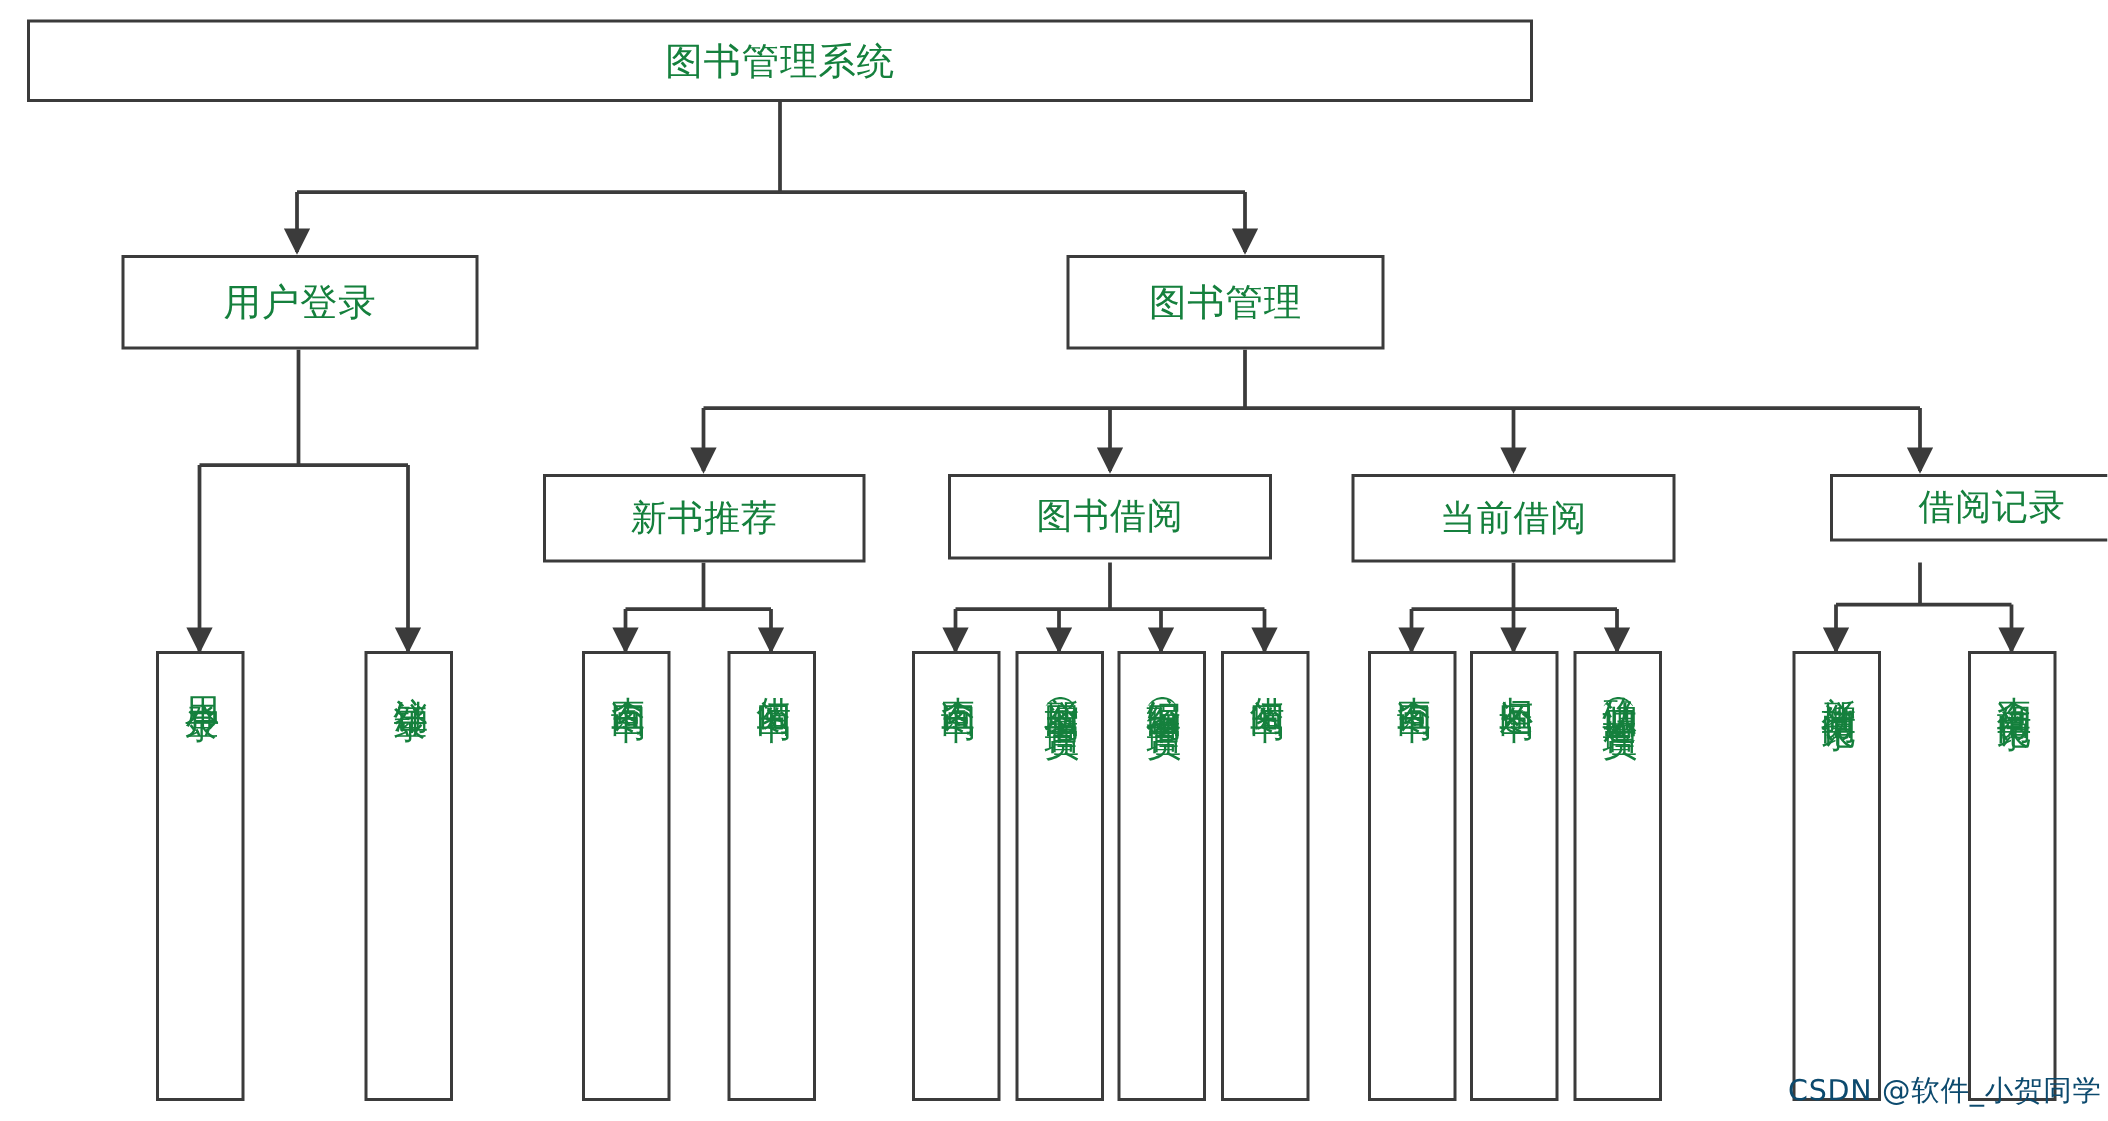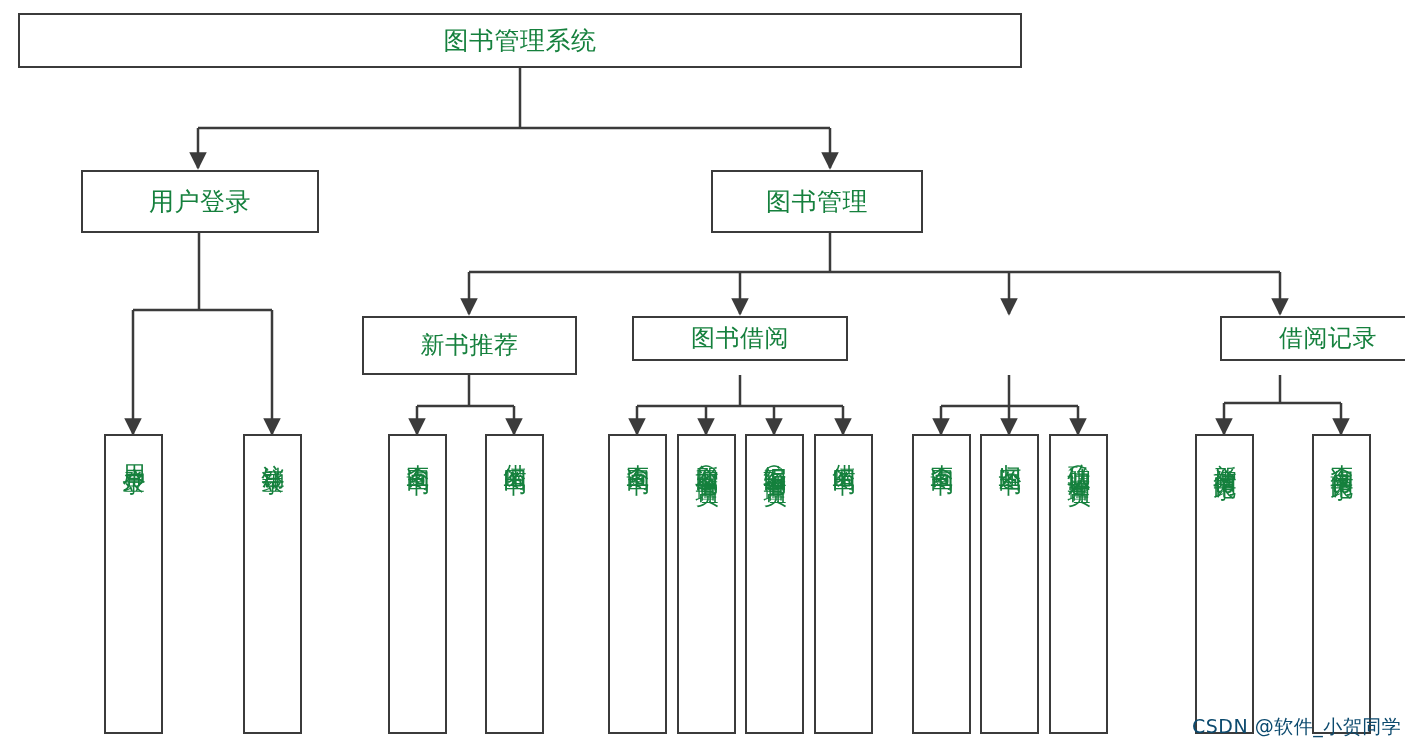--- a/index.html
+++ b/index.html
@@ -145,24 +145,27 @@
   </div>
 
   <div class="node lvl2 horiz" style="left:711px; top:170px; width:212px; height:63px;">
     <span class="node-label">图书管理</span>
   </div>
 
   <div class="node lvl3 horiz" style="left:362px; top:316px; width:215px; height:59px;">
     <span class="node-label">新书推荐</span>
   </div>
 
-  <div class="node lvl3 horiz" style="left:632px; top:316px; width:216px; height:45px;">
+  <div class="node lvl3 horiz" style="left:632px; top:316px; width:216px; height:57px;">
     <span class="node-label">图书借阅</span>
   </div>
 
+  <div class="node lvl3 horiz" style="left:901px; top:316px; width:216px; height:59px;">
+    <span class="node-label">当前借阅</span>
+  </div>
 
   <div class="node lvl3 horiz" style="left:1220px; top:316px; width:216px; height:45px;">
     <span class="node-label">借阅记录</span>
   </div>
 
   <div class="node leaf" style="left:104px; top:434px; width:59px; height:300px;">
     <span class="node-label">用户登录</span>
   </div>
 
   <div class="node leaf" style="left:243px; top:434px; width:59px; height:300px;">

